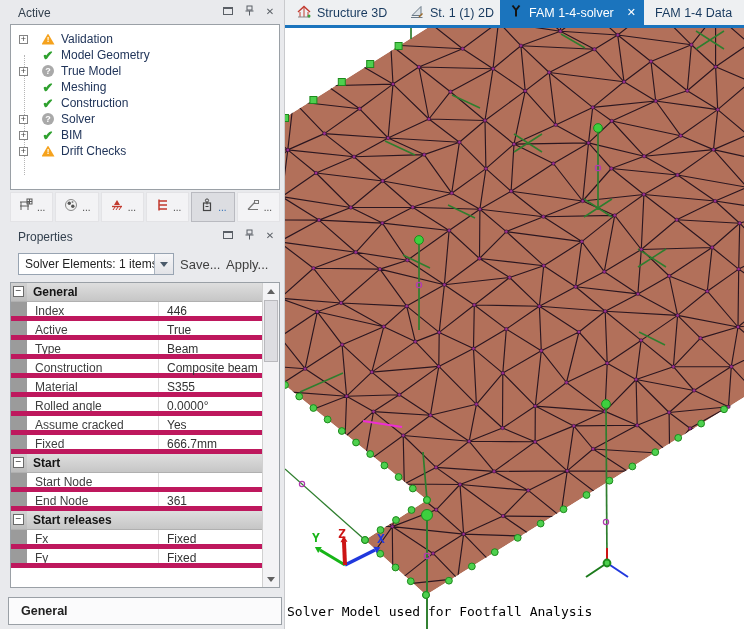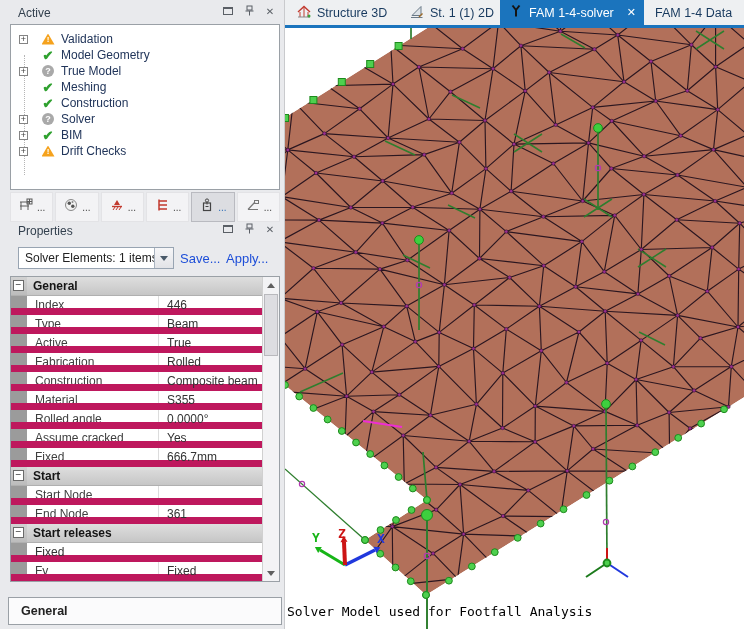--- a/index.html
+++ b/index.html
@@ -47,25 +47,25 @@
 
   
   #combo { position:absolute; left:10px; top:27px; width:156px; height:22px; background:#fff;
     border:1px solid #98a4b2; font-size:12px; color:#222; cursor:pointer; }
   #combo .cval { position:absolute; left:6px; top:3px; white-space:nowrap; }
   #combo .cbtn { position:absolute; right:0; top:0; width:19px; height:20px;
     background:linear-gradient(#f6f6f8,#e2e3e7); border-left:1px solid #aab4c0;
     display:flex; align-items:center; justify-content:center; }
   .chev { width:0; height:0; border-left:4px solid transparent; border-right:4px solid transparent;
     border-top:5px solid #4a5a6a; }
-  .linkbtn { position:absolute; top:31px; font-size:13px; color:#1d4ed8; cursor:default; }
+  .linkbtn { position:absolute; top:31px; font-size:13px; color:#404040; cursor:default; }
 
   #ptable { position:absolute; left:2px; top:56px; width:270px; height:306px;
     background:#fff; border:1px solid #9aa0a6; overflow:hidden; }
-  .prow { display:flex; height:19px; border-bottom:7px solid #be185d; }
+  .prow { display:flex; height:19px; border-bottom:5px solid #be185d; }
   .prow .gut { width:16px; background:#9b9b9b; position:relative; flex:none; }
   .prow .pl { width:132px; flex:none; border-right:1px solid #dcdcdc; font-size:12px;
     color:#3e3e3e; padding:2px 0 0 8px; white-space:nowrap; overflow:hidden; }
   .prow .pv { flex:1; font-size:12px; color:#333; padding:2px 0 0 8px; white-space:nowrap; }
   .prow.ghead { background:linear-gradient(#dedede,#c6c6c6); border-bottom:1px solid #b0b0b0; }
   .prow.ghead .gut { background:linear-gradient(#d2d2d2,#bcbcbc); }
   .prow.ghead .gtxt { font-size:12px; font-weight:bold; color:#151515; padding:2px 0 0 6px; }
   .minusbox { position:absolute; left:2px; top:3px; width:11px; height:11px; background:#fff;
     border:1px solid #6a6a6a; color:#333; font-size:10px; line-height:8px; text-align:center; }
   #pscroll { position:absolute; right:0; top:0; width:17px; height:304px; background:#f3f3f5;
@@ -222,21 +222,21 @@
           <div class="tbtn">
             <span><svg width="16" height="16" viewBox="0 0 16 16">
                 <path d="M3 12.5h10M3 12.5L10 5" stroke="#777" fill="none" stroke-width="1.2"></path>
                 <rect x="9.5" y="3.5" width="4" height="3" fill="none" stroke="#777"></rect>
               </svg></span>
             <span class="dots">...</span>
           </div>
         </div>
     </div>
 
-    <div class="panel" id="props-panel" style="top:220px;height:362px;">
+    <div class="panel" id="props-panel" style="top:226px;height:362px;">
       <div class="titlebar">
         <span class="ttl">Properties</span>
         <span class="tb-icons">
           <span class="ic">
               <span class="float-glyph"></span>
             </span>
           <span class="ic">
             <svg width="11" height="12" viewBox="0 0 11 12">
                 <rect x="3" y="1" width="5" height="4" fill="none" stroke="#5a5f66"></rect>
                 <line x1="1.5" y1="6" x2="9.5" y2="6" stroke="#5a5f66"></line>
@@ -262,32 +262,27 @@
               </div>
               <div class="gtxt">General</div>
             </div>
             <div class="prow">
               <div class="gut"></div>
               <div class="pl">Index</div>
               <div class="pv">446</div>
             </div>
             <div class="prow">
               <div class="gut"></div>
+              <div class="pl">Active</div>
+              <div class="pv">True</div>
+            </div>
+            <div class="prow">
+              <div class="gut"></div>
               <div class="pl">Type</div>
               <div class="pv">Beam</div>
-            </div>
-            <div class="prow">
-              <div class="gut"></div>
-              <div class="pl">Active</div>
-              <div class="pv">True</div>
-            </div>
-            <div class="prow">
-              <div class="gut"></div>
-              <div class="pl">Fabrication</div>
-              <div class="pv">Rolled</div>
             </div>
             <div class="prow">
               <div class="gut"></div>
               <div class="pl">Construction</div>
               <div class="pv">Composite beam</div>
             </div>
             <div class="prow">
               <div class="gut"></div>
               <div class="pl">Material</div>
               <div class="pv">S355</div>
@@ -323,20 +318,21 @@
               <div class="pv">361</div>
             </div>
             <div class="prow ghead">
               <div class="gut">
                 <span class="minusbox">−</span>
               </div>
               <div class="gtxt">Start releases</div>
             </div>
             <div class="prow">
               <div class="gut"></div>
+              <div class="pl">Fx</div>
               <div class="pv">Fixed</div>
             </div>
             <div class="prow">
               <div class="gut"></div>
               <div class="pl">Fy</div>
               <div class="pv">Fixed</div>
             </div>
           </div>
         <div id="pscroll">
           <span class="sarrow" style="top:0;">

